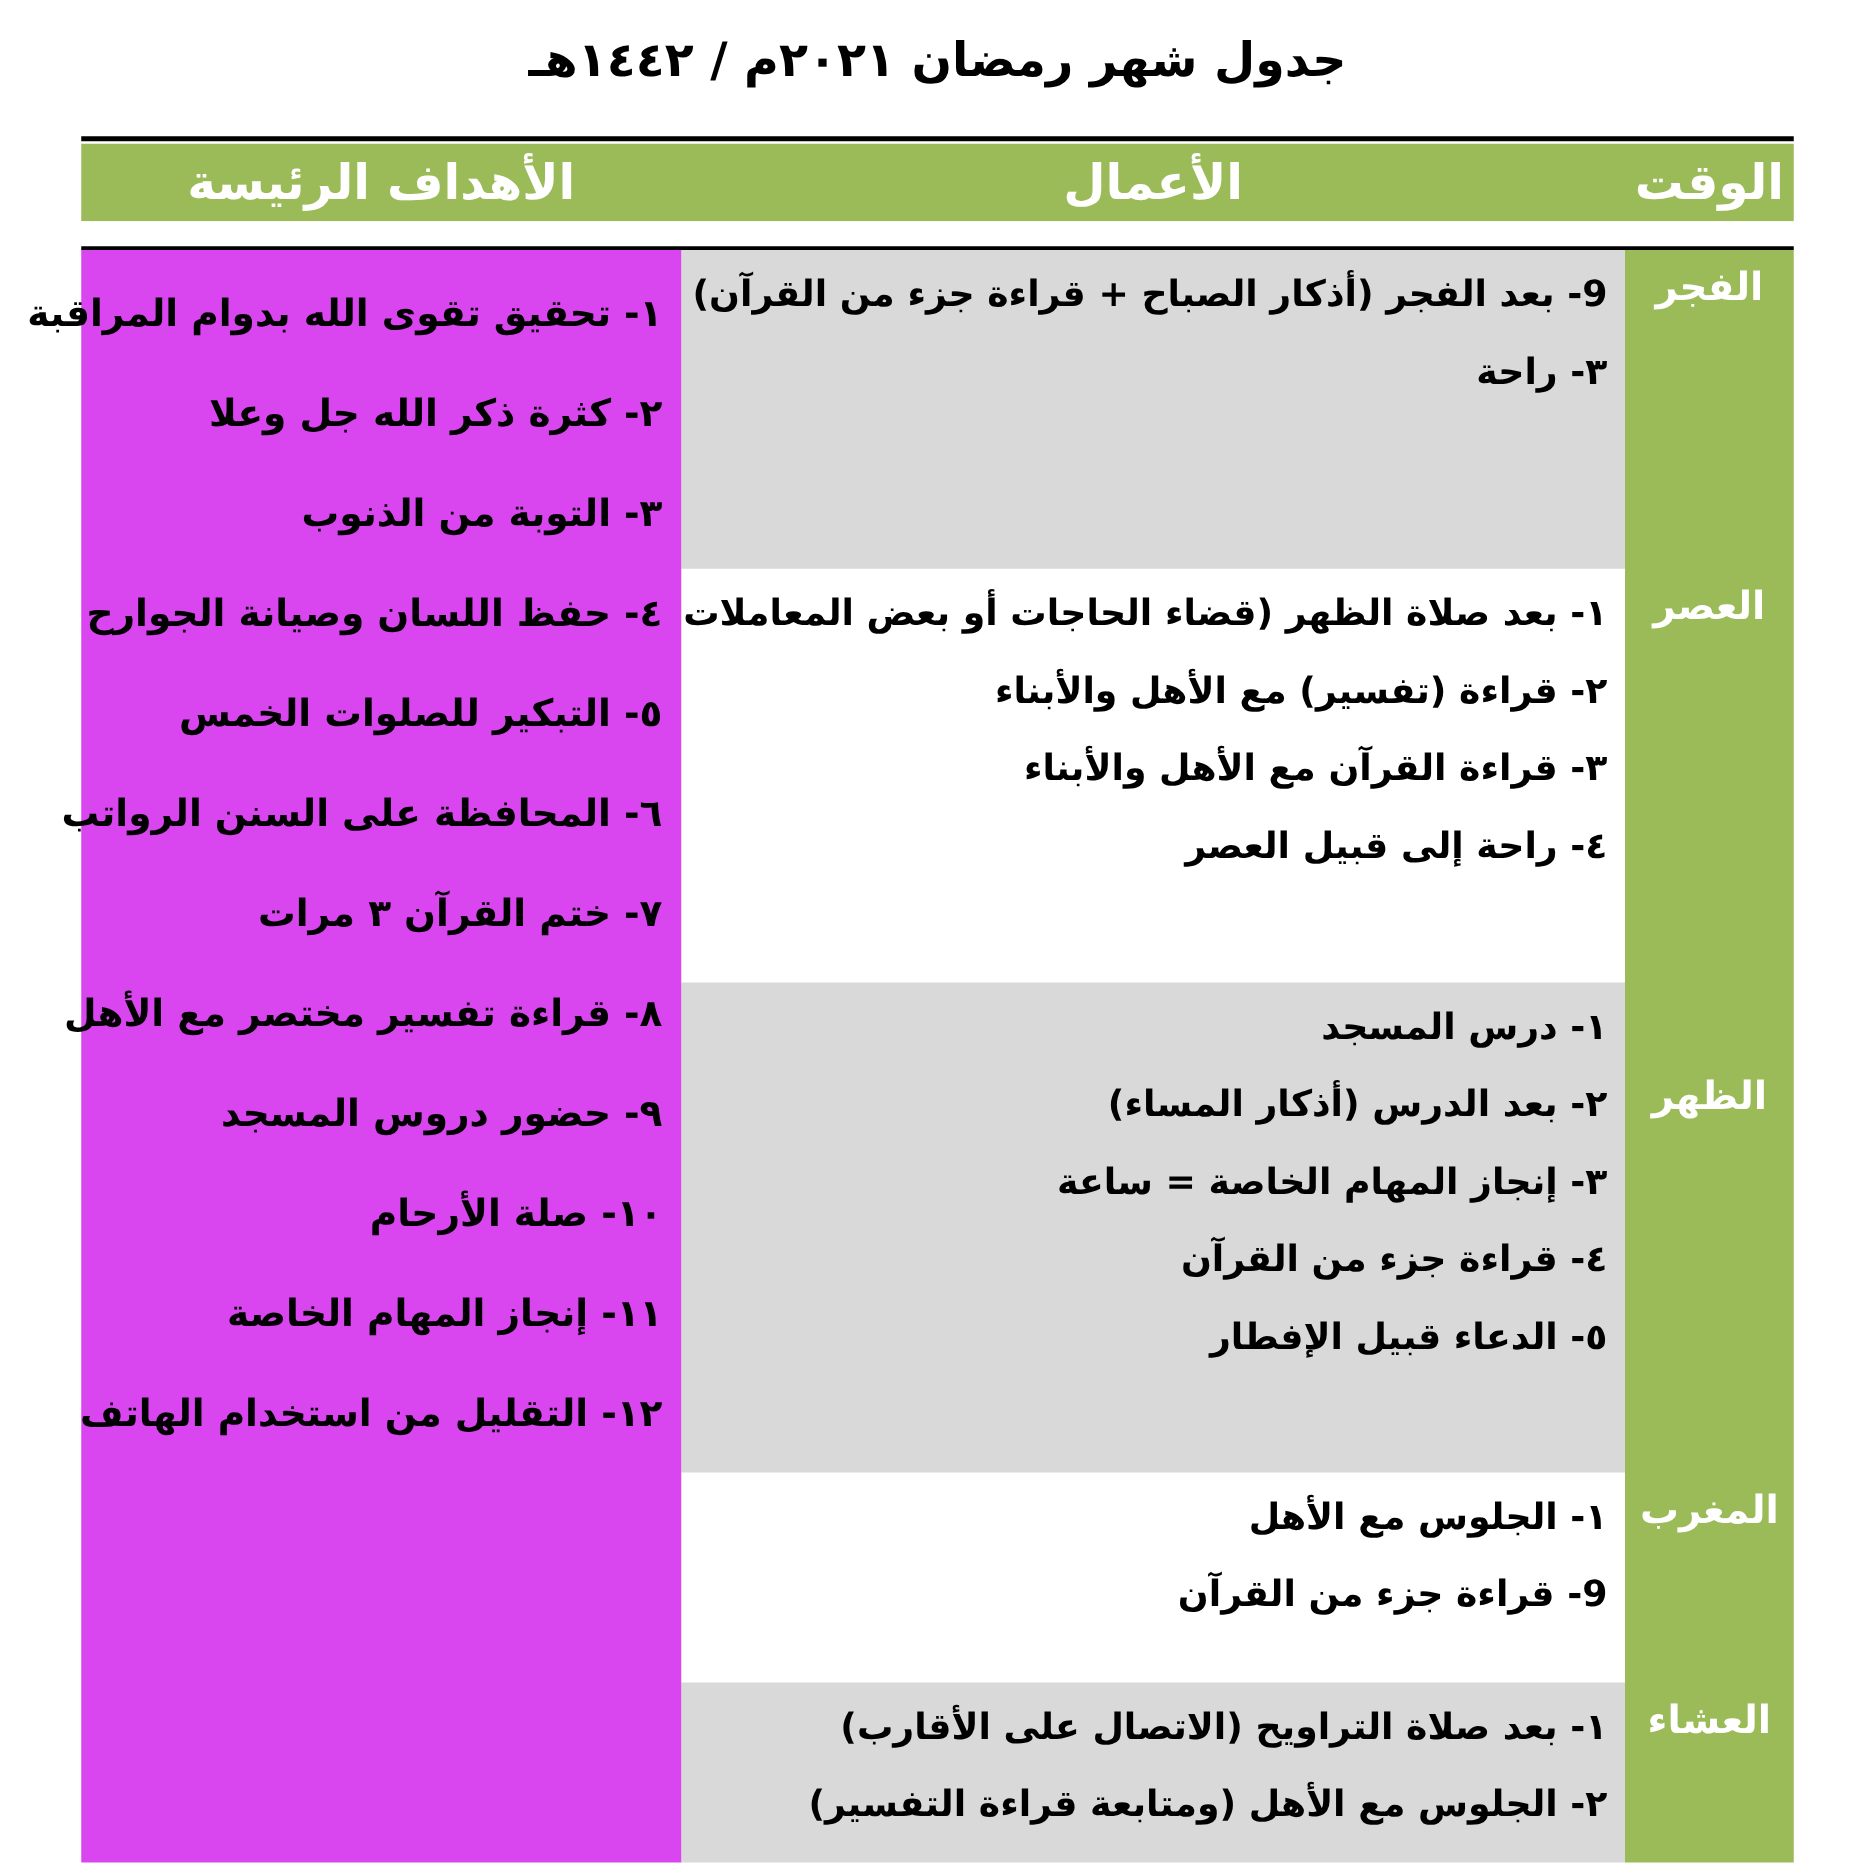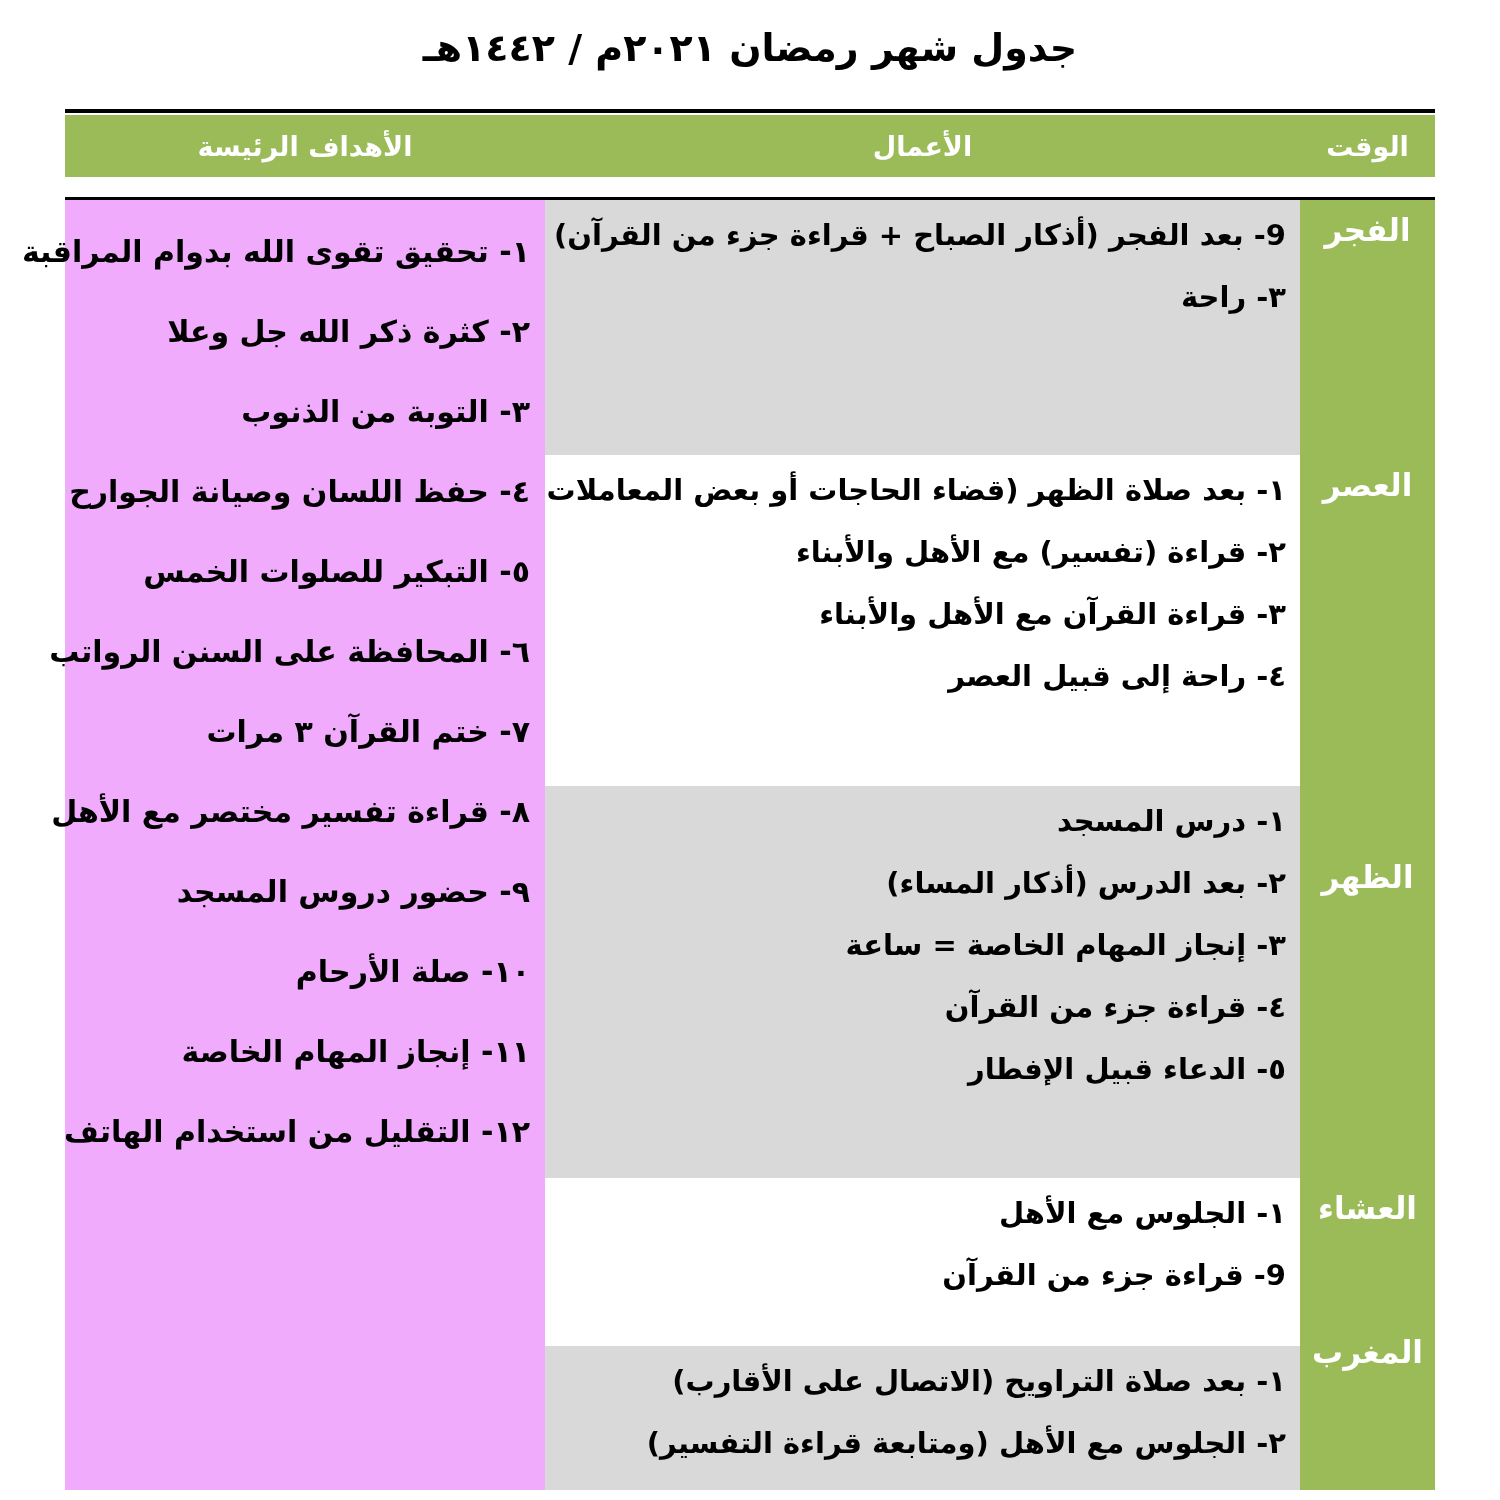--- a/index.html
+++ b/index.html
@@ -30,21 +30,21 @@
   .header-band{
     margin:2px 65px 0 65px;
     height:62px;
     background:var(--green);
     display:flex;
     align-items:center;
   }
   .header-cell{
     color:var(--header-text);
     font-weight:bold;
-    font-size:27px;
+    font-size:39px;
     text-align:center;
   }
   .header-time{width:135px;}
   .header-works{width:755px;}
   .header-goals{width:480px;}
   .gap{height:20px;background:#fff;margin:0 65px;}
   .table-body{
     margin:0 65px;
     display:flex;
     height:1290px;
@@ -75,21 +75,21 @@
     line-height:62px;
     font-size:29px;
     font-weight:bold;
     white-space:nowrap;
     text-align:right;
   }
   .goals-column{
     width:480px;
     flex-shrink:0;
     padding:12px 15px 0 0;
-    background:#f0abfc;
+    background:#d946ef;
   }
   .goal-item{
     line-height:80px;
     font-size:30px;
     font-weight:bold;
     white-space:nowrap;
     text-align:right;
   }
 </style>
 </head>
@@ -115,25 +115,25 @@
     <div class="time-column">
         <div class="time-cell" style="height: 255px;">
           <div class="time-label">الفجر</div>
         </div>
         <div class="time-cell" style="height: 392px;">
           <div class="time-label">العصر</div>
         </div>
         <div class="time-cell" style="height: 331px;">
           <div class="time-label">الظهر</div>
         </div>
+        <div class="time-cell" style="height: 168px;">
+          <div class="time-label">المغرب</div>
+        </div>
         <div class="time-cell" style="height: 144px;">
           <div class="time-label">العشاء</div>
-        </div>
-        <div class="time-cell" style="height: 168px;">
-          <div class="time-label">المغرب</div>
         </div>
       </div>
     <div class="works-column">
         <div class="works-cell shaded" style="height: 255px;">
           <div class="work-item">9- بعد الفجر (أذكار الصباح + قراءة جزء من القرآن)</div>
           <div class="work-item">٣-  راحة</div>
         </div>
         <div class="works-cell" style="height: 331px;">
           <div class="work-item">١- بعد صلاة الظهر (قضاء الحاجات أو بعض المعاملات)</div>
           <div class="work-item">٢- قراءة (تفسير) مع الأهل والأبناء</div>

